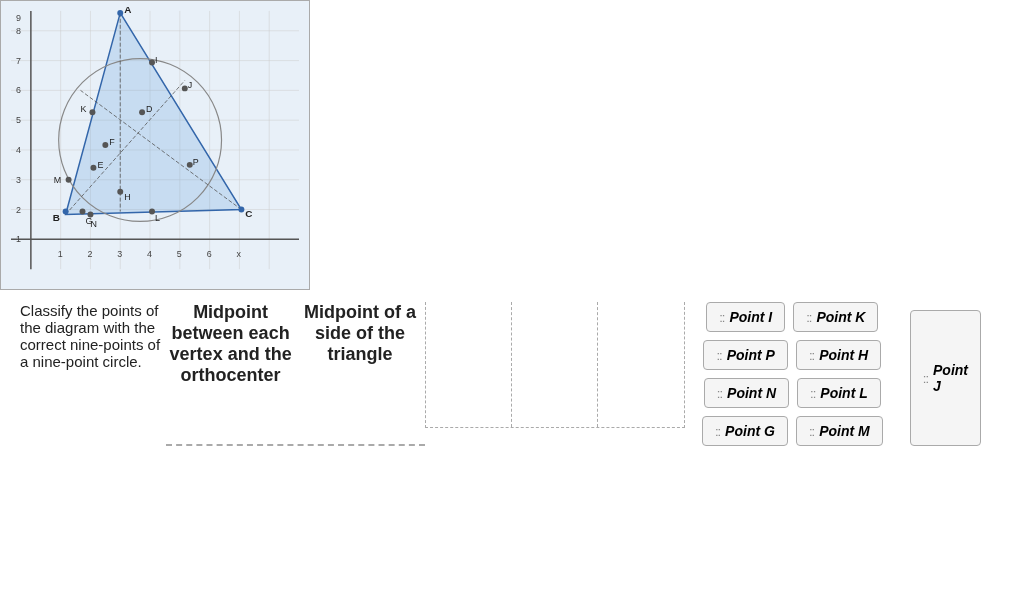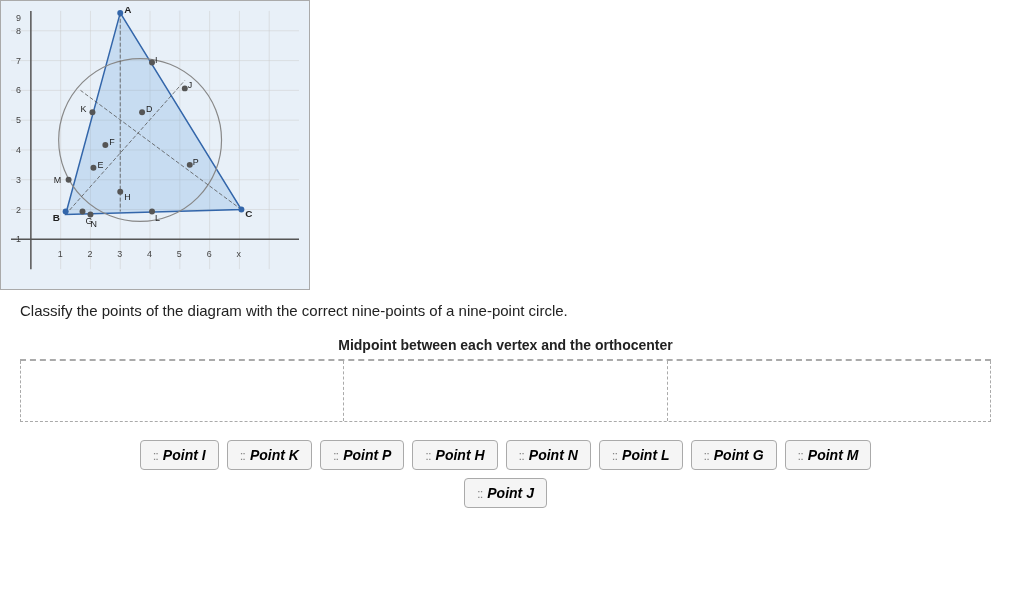--- a/index.html
+++ b/index.html
@@ -30,21 +30,21 @@
       height: 290px;
       background: #e8f0f8;
       border: 1px solid #aaa;
       position: relative;
       flex-shrink: 0;
     }
 
     
     .content-area {
       display: flex;
-      flex-direction: column;
+      flex-direction: row;
       padding: 12px 20px 10px 20px;
       width: 100%;
     }
 
     .classify-text {
       font-size: 15px;
       color: #222;
       margin-bottom: 18px;
     }
 
@@ -52,21 +52,21 @@
     .columns-header {
       display: flex;
       width: 100%;
       border-bottom: 2px dashed #aaa;
       padding-bottom: 6px;
       margin-bottom: 0;
     }
 
     .col-header {
       font-weight: bold;
-      font-size: 14px;
+      font-size: 18px;
       color: #222;
       text-align: center;
       flex: 1;
     }
 
     
     .drop-zones {
       display: flex;
       width: 100%;
       min-height: 60px;
@@ -229,20 +229,21 @@
       <circle cx="190" cy="165" r="3" fill="#555"></circle>
       <text x="193" y="165" font-size="9" fill="#222">P</text>
     </svg>
   </div>
 
   <div class="content-area">
     <p class="classify-text">Classify the points of the diagram with the correct nine-points of a nine-point circle.</p>
 
     <div class="columns-header">
       <div class="col-header">Midpoint between each vertex and the orthocenter</div>
+      <div class="col-header">Midpoint of a side of the triangle</div>
     </div>
 
     <div class="drop-zones">
       <div class="drop-zone"></div>
       <div class="drop-zone"></div>
       <div class="drop-zone"></div>
     </div>
 
     <div class="points-row">
 

